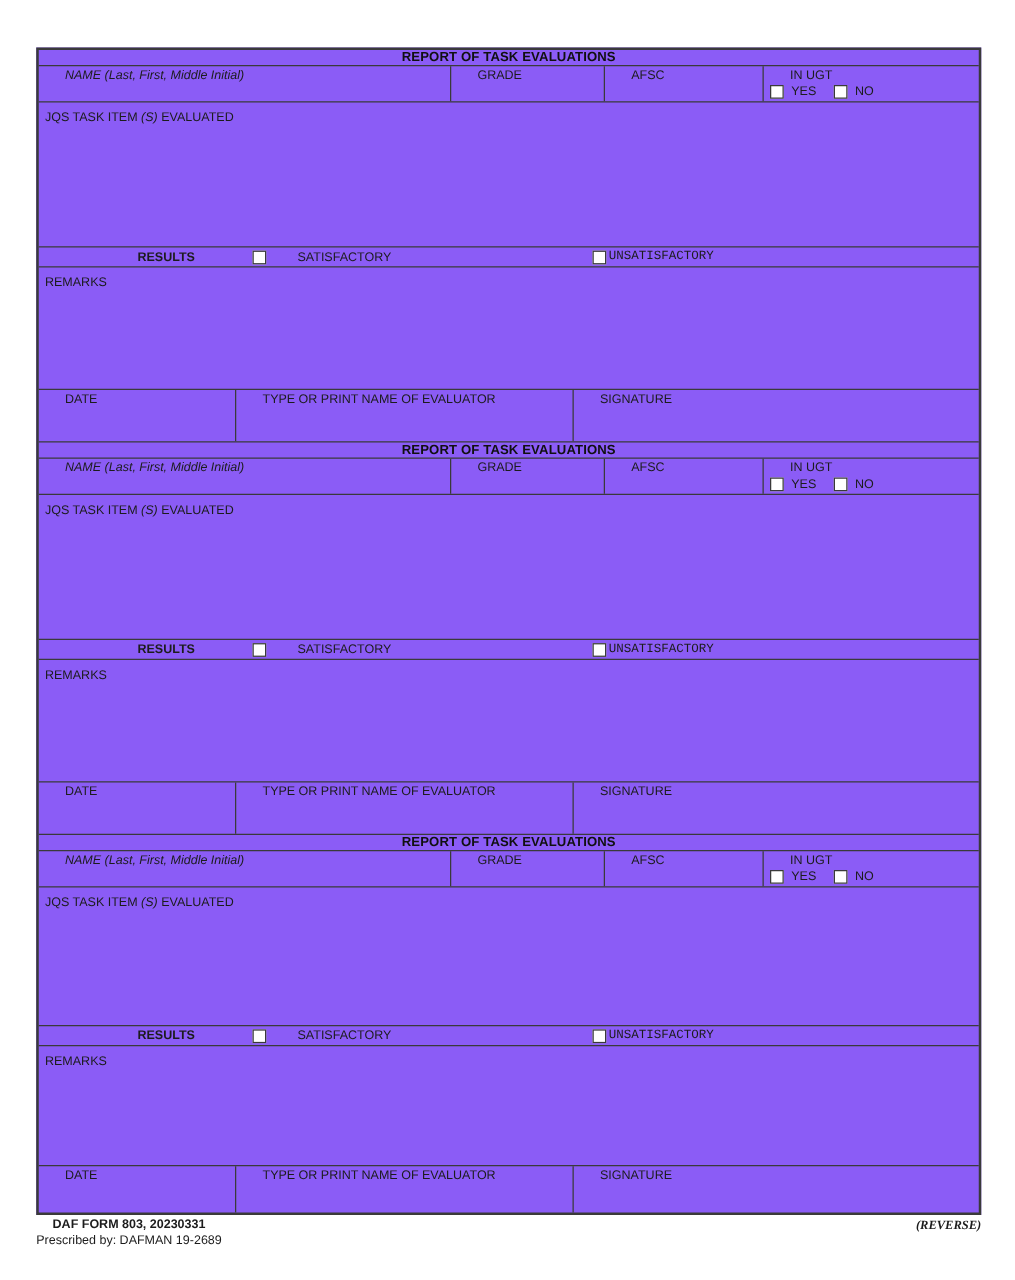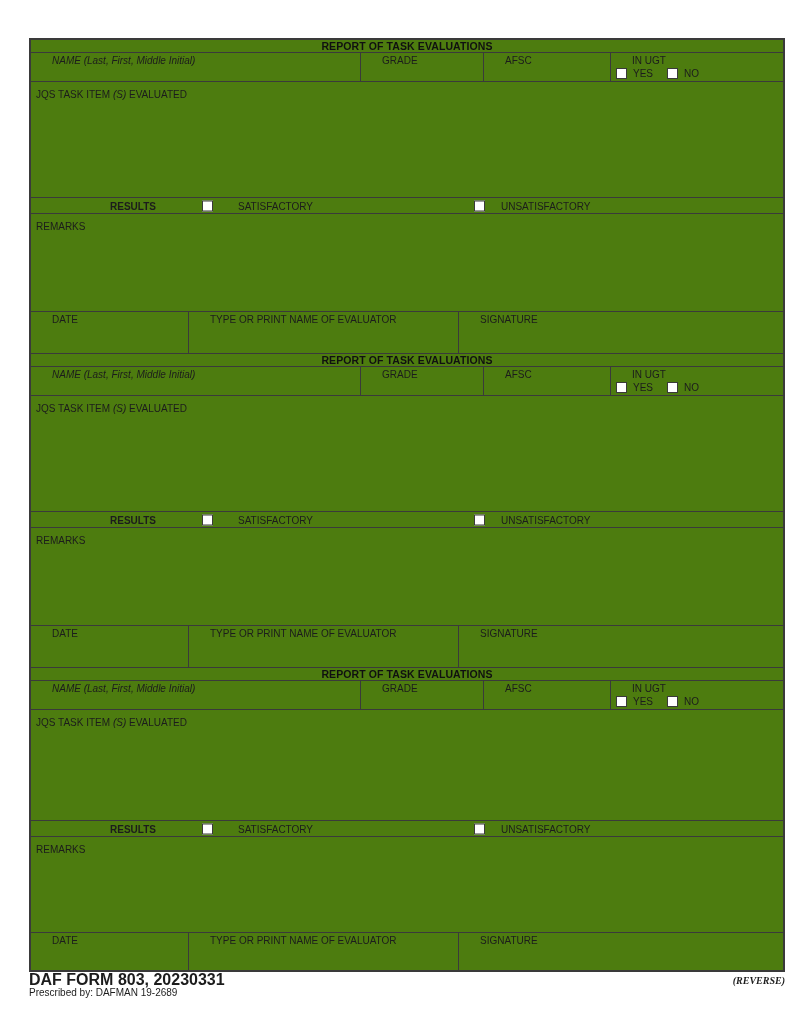--- a/index.html
+++ b/index.html
@@ -9,21 +9,21 @@
   *{margin:0;padding:0;box-sizing:border-box;}
   html,body{background:#ffffff;}
   body{
     width:812px;height:1024px;
     font-family:"Liberation Sans","DejaVu Sans",sans-serif;
     color:var(--text);
   }
   .page{position:relative;width:812px;height:1024px;background:#fff;overflow:hidden;}
   .form-table{
     position:absolute;left:29px;top:38px;width:756px;
-    border:2px solid var(--line);background:#4d7c0f;
+    border:2px solid var(--line);background:#8b5cf6;
   }
   .sec{display:block;}
   .sec-title{
     height:13px;line-height:12px;text-align:center;
     font-weight:bold;font-size:10.5px;color:#101010;
     border-bottom:1px solid var(--line);
     letter-spacing:.1px;
   }
   .row{display:flex;border-bottom:1px solid var(--line);}
   .name-row{height:29px;}
@@ -47,35 +47,35 @@
   .remarks-area{height:98px;}
   .results-row{
     position:relative;height:16px;border-bottom:1px solid var(--line);
     font-size:10px;
   }
   .results-row > *{position:absolute;top:50%;transform:translateY(-50%);margin-left:33px;}
   .res-label{left:46px;font-weight:bold;}
   .cb-sat{left:138px;}
   .opt-sat{left:174px;}
   .cb-unsat{left:410px;}
-  .opt-unsat{left:437px;}
+  .opt-unsat{left:423px;font-family:Liberation Mono, monospace;}
   .date-row{height:42px;}
   .c-date{width:158px;border-right:1px solid var(--line);}
   .c-eval{width:270px;border-right:1px solid var(--line);}
   .c-sig{flex:1;}
   .sec:nth-of-type(3) .jqs-area{height:111px;}
   .sec:nth-of-type(3) .remarks-area{height:96px;}
   .sec:nth-of-type(3) .date-row{height:37px;}
   .sec:last-of-type .date-row{border-bottom:none;}
   .val{font-size:10px;}
   .footer{
     position:absolute;left:29px;right:27px;top:974px;
     display:flex;justify-content:space-between;align-items:flex-start;
   }
-  .f-bold{font-weight:bold;font-size:16px;line-height:12px;text-align:center;}
+  .f-bold{font-weight:bold;font-size:10px;line-height:12px;text-align:center;}
   .f-reg{font-size:10px;line-height:12px;margin-top:1px;}
   .f-reverse{
     font-family:"Liberation Serif","DejaVu Serif",serif;
     font-style:italic;font-weight:bold;font-size:10px;margin-top:1px;
   }
 </style>
 </head>
 <body>
 
 <div class="page">

